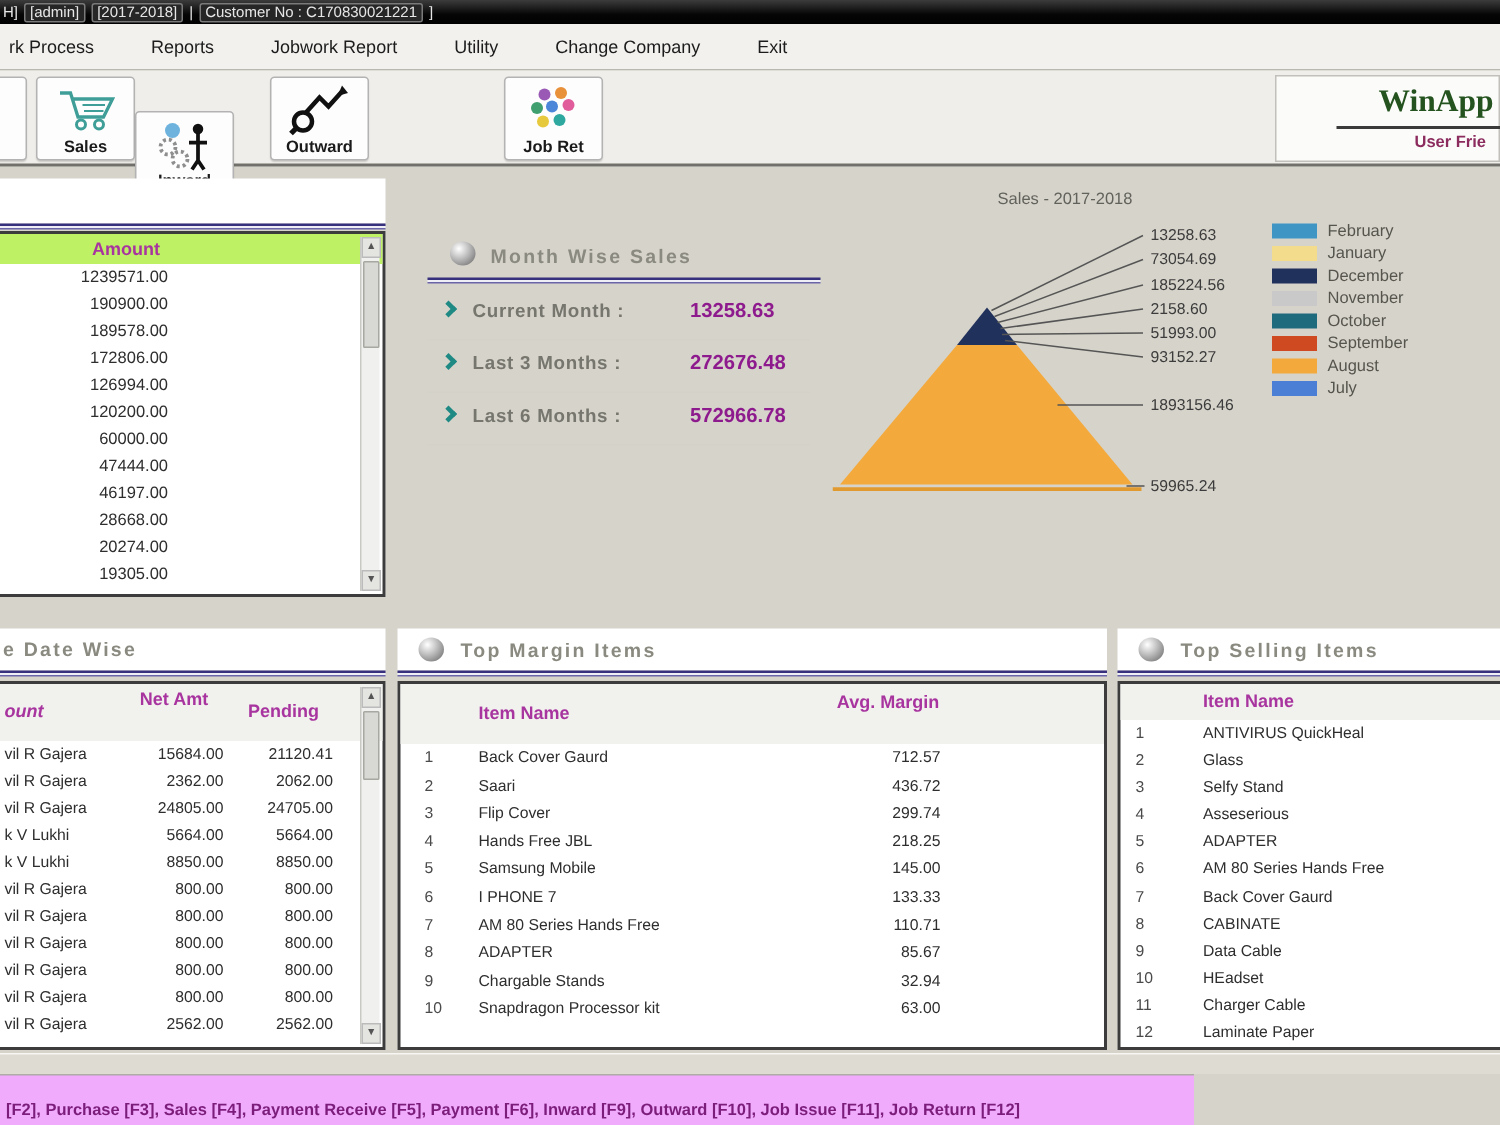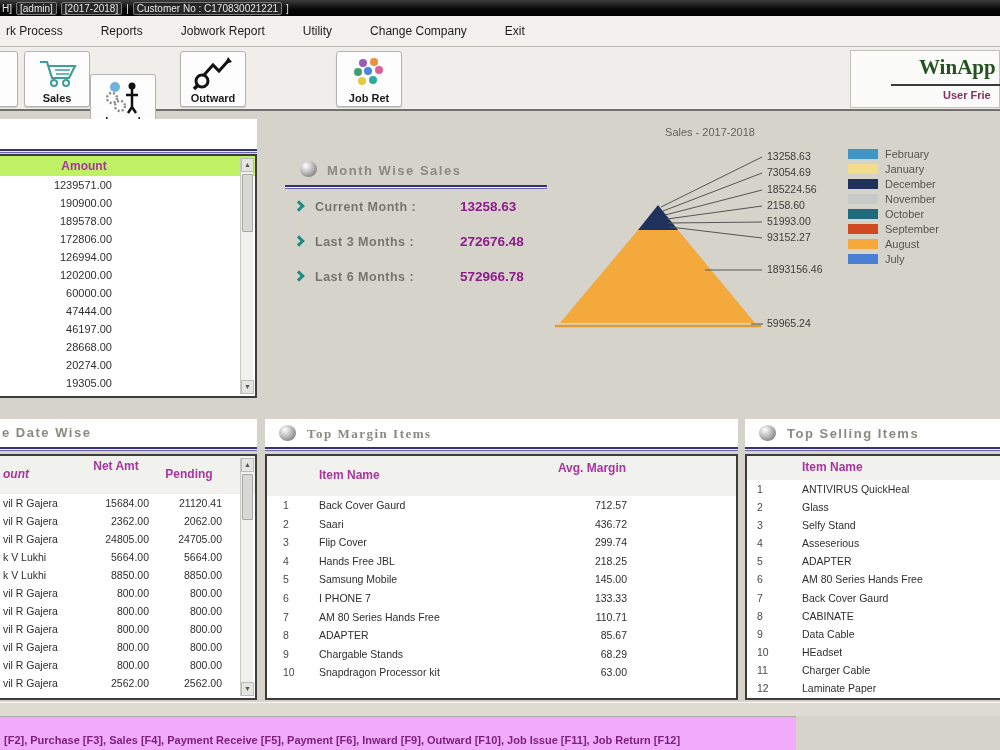--- a/index.html
+++ b/index.html
@@ -393,21 +393,21 @@
         <span style="left:155px;width:68px;text-align:right;">2562.00</span>
       </div>
     </div>
   <div class="scrollbar" style="right:2px;">
     <div class="sb-arrow sb-up">▲</div>
     <div class="sb-thumb" style="top:16px;height:46px;"></div>
     <div class="sb-arrow sb-down">▼</div>
   </div>
 </div>
 
-<div class="band" style="left:265px;top:419px;width:473px;height:28px;font-family:Liberation Serif, serif;">
+<div class="band" style="left:265px;top:419px;width:473px;height:28px;">
   <span class="sphere" style="position:absolute;left:14px;top:6px;"></span>
   <span class="panel-title" style="position:absolute;left:42px;top:7px;">Top Margin Items</span>
 </div>
 <div class="hr-purple" style="left:265px;top:447px;width:473px;"></div>
 
 <div class="tablebox" style="left:265px;top:454px;width:473px;height:246px;">
   <div style="position:relative;height:40px;background:#f1f1ed;">
     <span class="th-magenta" style="position:absolute;left:52px;top:12px;">Item Name</span>
     <span class="th-magenta" style="position:absolute;left:290px;top:5px;width:70px;text-align:center;line-height:15px;">Avg. Margin</span>
   </div>
@@ -457,21 +457,21 @@
 
       <div class="trow" style="height:18.6px;">
         <span class="rank" style="left:16px;">8</span>
         <span style="left:52px;">ADAPTER</span>
         <span style="left:250px;width:110px;text-align:right;">85.67</span>
       </div>
 
       <div class="trow" style="height:18.6px;">
         <span class="rank" style="left:16px;">9</span>
         <span style="left:52px;">Chargable Stands</span>
-        <span style="left:250px;width:110px;text-align:right;">68.29</span>
+        <span style="left:250px;width:110px;text-align:right;">32.94</span>
       </div>
 
       <div class="trow" style="height:18.6px;">
         <span class="rank" style="left:16px;">10</span>
         <span style="left:52px;">Snapdragon Processor kit</span>
         <span style="left:250px;width:110px;text-align:right;">63.00</span>
       </div>
     </div>
 </div>
 

